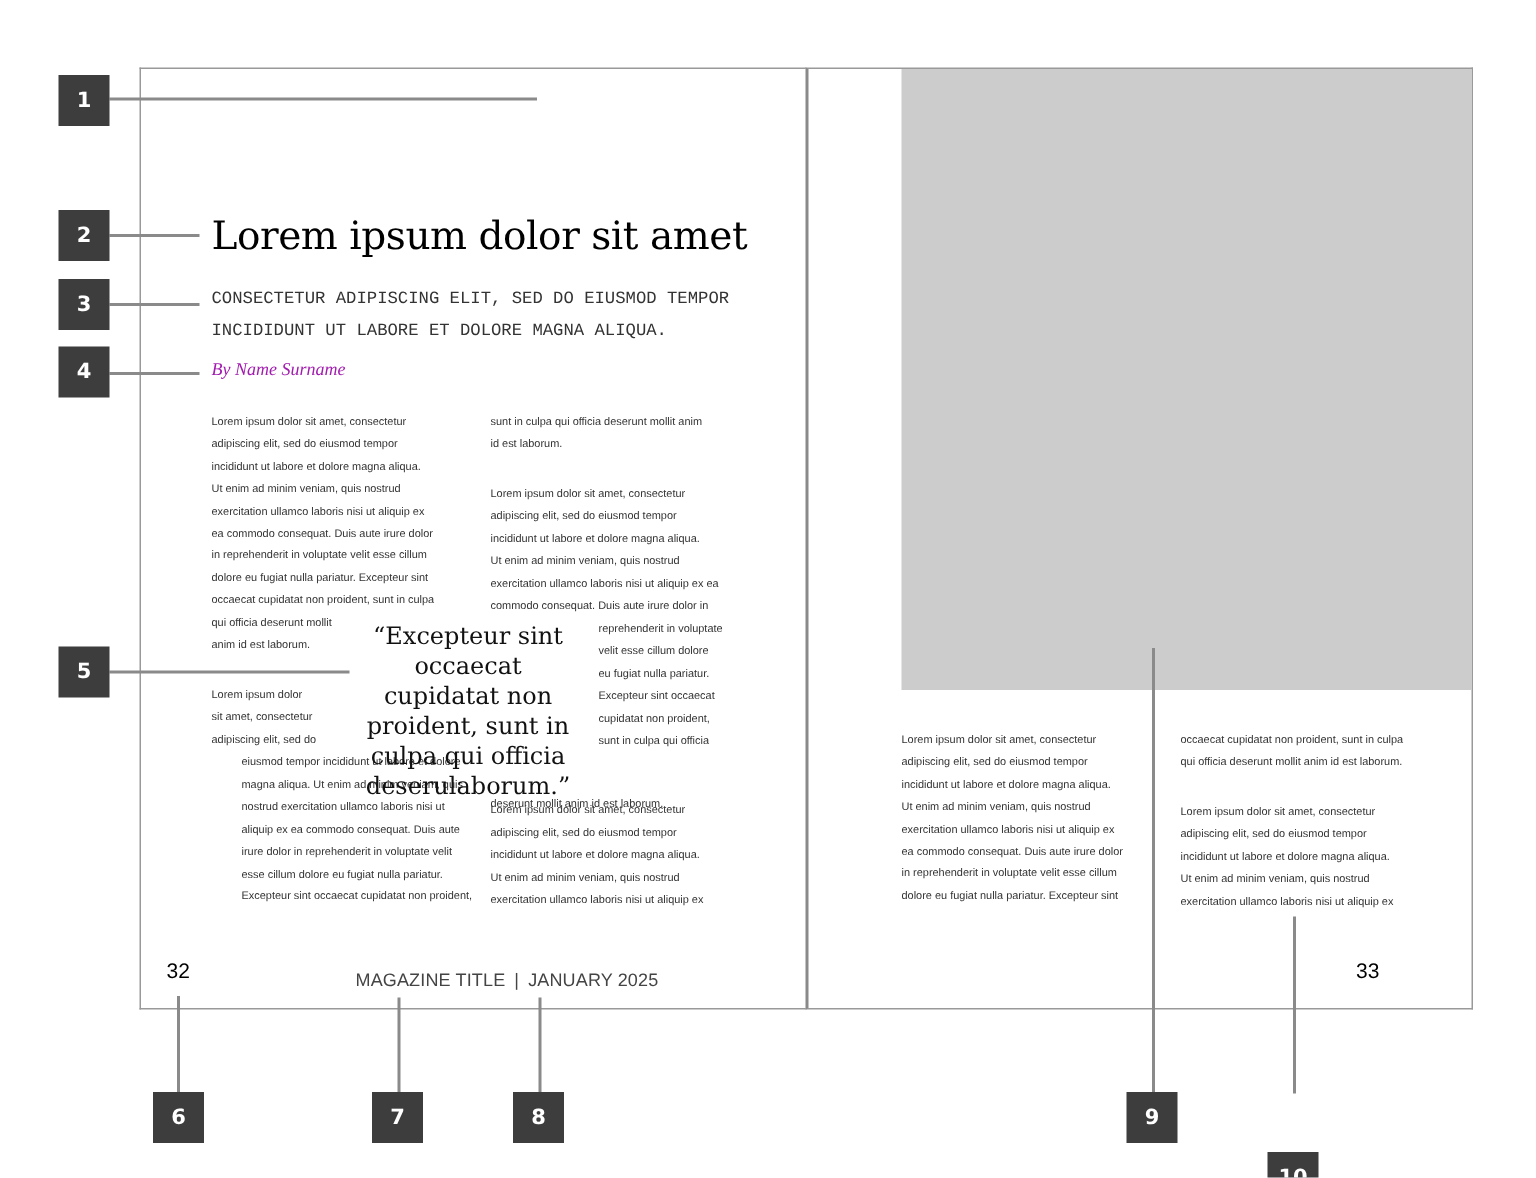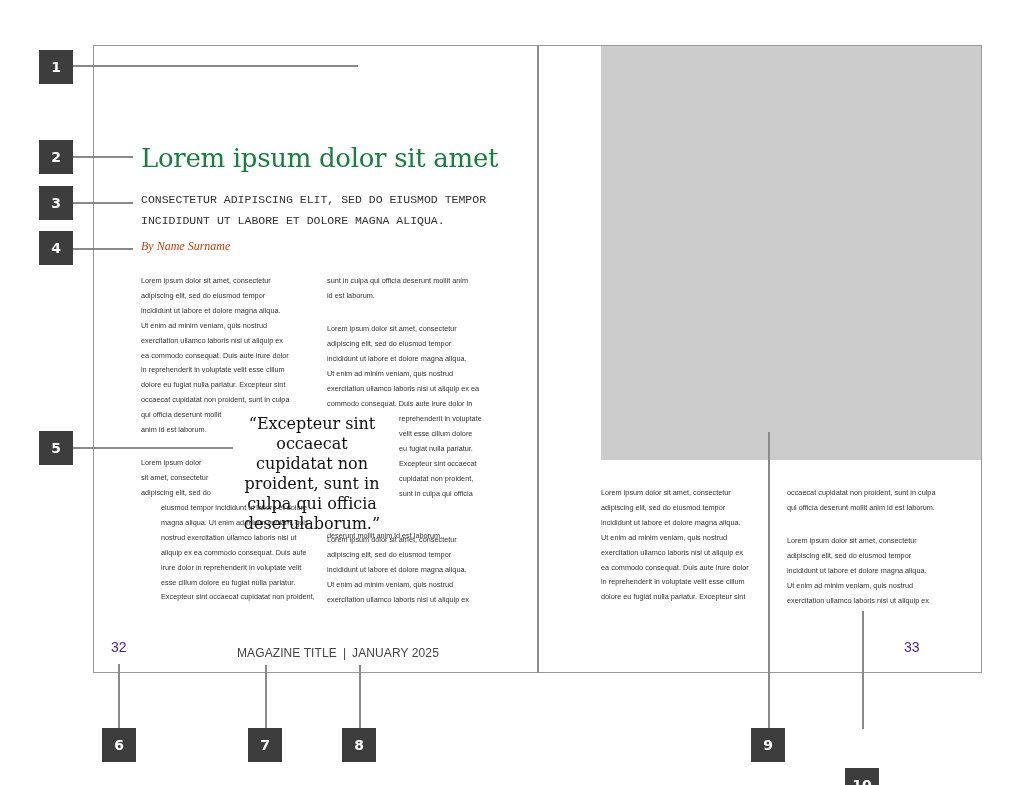--- a/index.html
+++ b/index.html
@@ -10,40 +10,40 @@
     position: absolute; top: 45px; height: 628px; background: #fff;
     border: 1.5px solid #999;
   }
   #page-left { left: 93px; width: 445px; border-right: none; }
   #page-right { left: 537px; width: 445px; border-left: 2px solid #8a8a8a; }
 
   .abs { position: absolute; }
 
   .headline {
     left: 141px; top: 143px; font-family: "DejaVu Serif", serif; font-size: 26px;
-    color: #15803d; letter-spacing: -0.3px; white-space: nowrap;
+    color: #000000; letter-spacing: -0.3px; white-space: nowrap;
   }
   .deck {
     left: 141px; top: 189px; width: 360px; font-family: Liberation Mono, monospace;
     font-size: 11.5px; line-height: 21px; color: #333; text-transform: uppercase;
   }
   .byline {
     left: 141px; top: 239px; font-family: "Liberation Serif", serif; font-style: italic;
-    font-size: 12px; color: #c2410c; white-space: nowrap;
+    font-size: 12px; color: #a21caf; white-space: nowrap;
   }
   .body {
     font-family: "Liberation Sans", sans-serif; font-size: 7.3px; line-height: 14.9px;
     color: #333; white-space: nowrap;
   }
   .pull-quote {
     left: 236px; top: 414px; width: 152px; text-align: center;
     font-family: "DejaVu Serif", serif; font-size: 16px; line-height: 20px; color: #111;
   }
   .page-num {
-    font-family: "Liberation Sans", sans-serif; font-size: 14px; color: #4c1d95;
+    font-family: "Liberation Sans", sans-serif; font-size: 14px; color: #000000;
   }
   .footer-text {
     left: 237px; top: 646px; font-family: "Liberation Sans", sans-serif;
     font-size: 12px; color: #444; white-space: nowrap; letter-spacing: 0.1px;
   }
   .footer-text .sep { margin: 0 6px; }
 
   .image-placeholder {
     left: 601px; top: 46px; width: 380px; height: 414px; background: #cccccc;
   }

